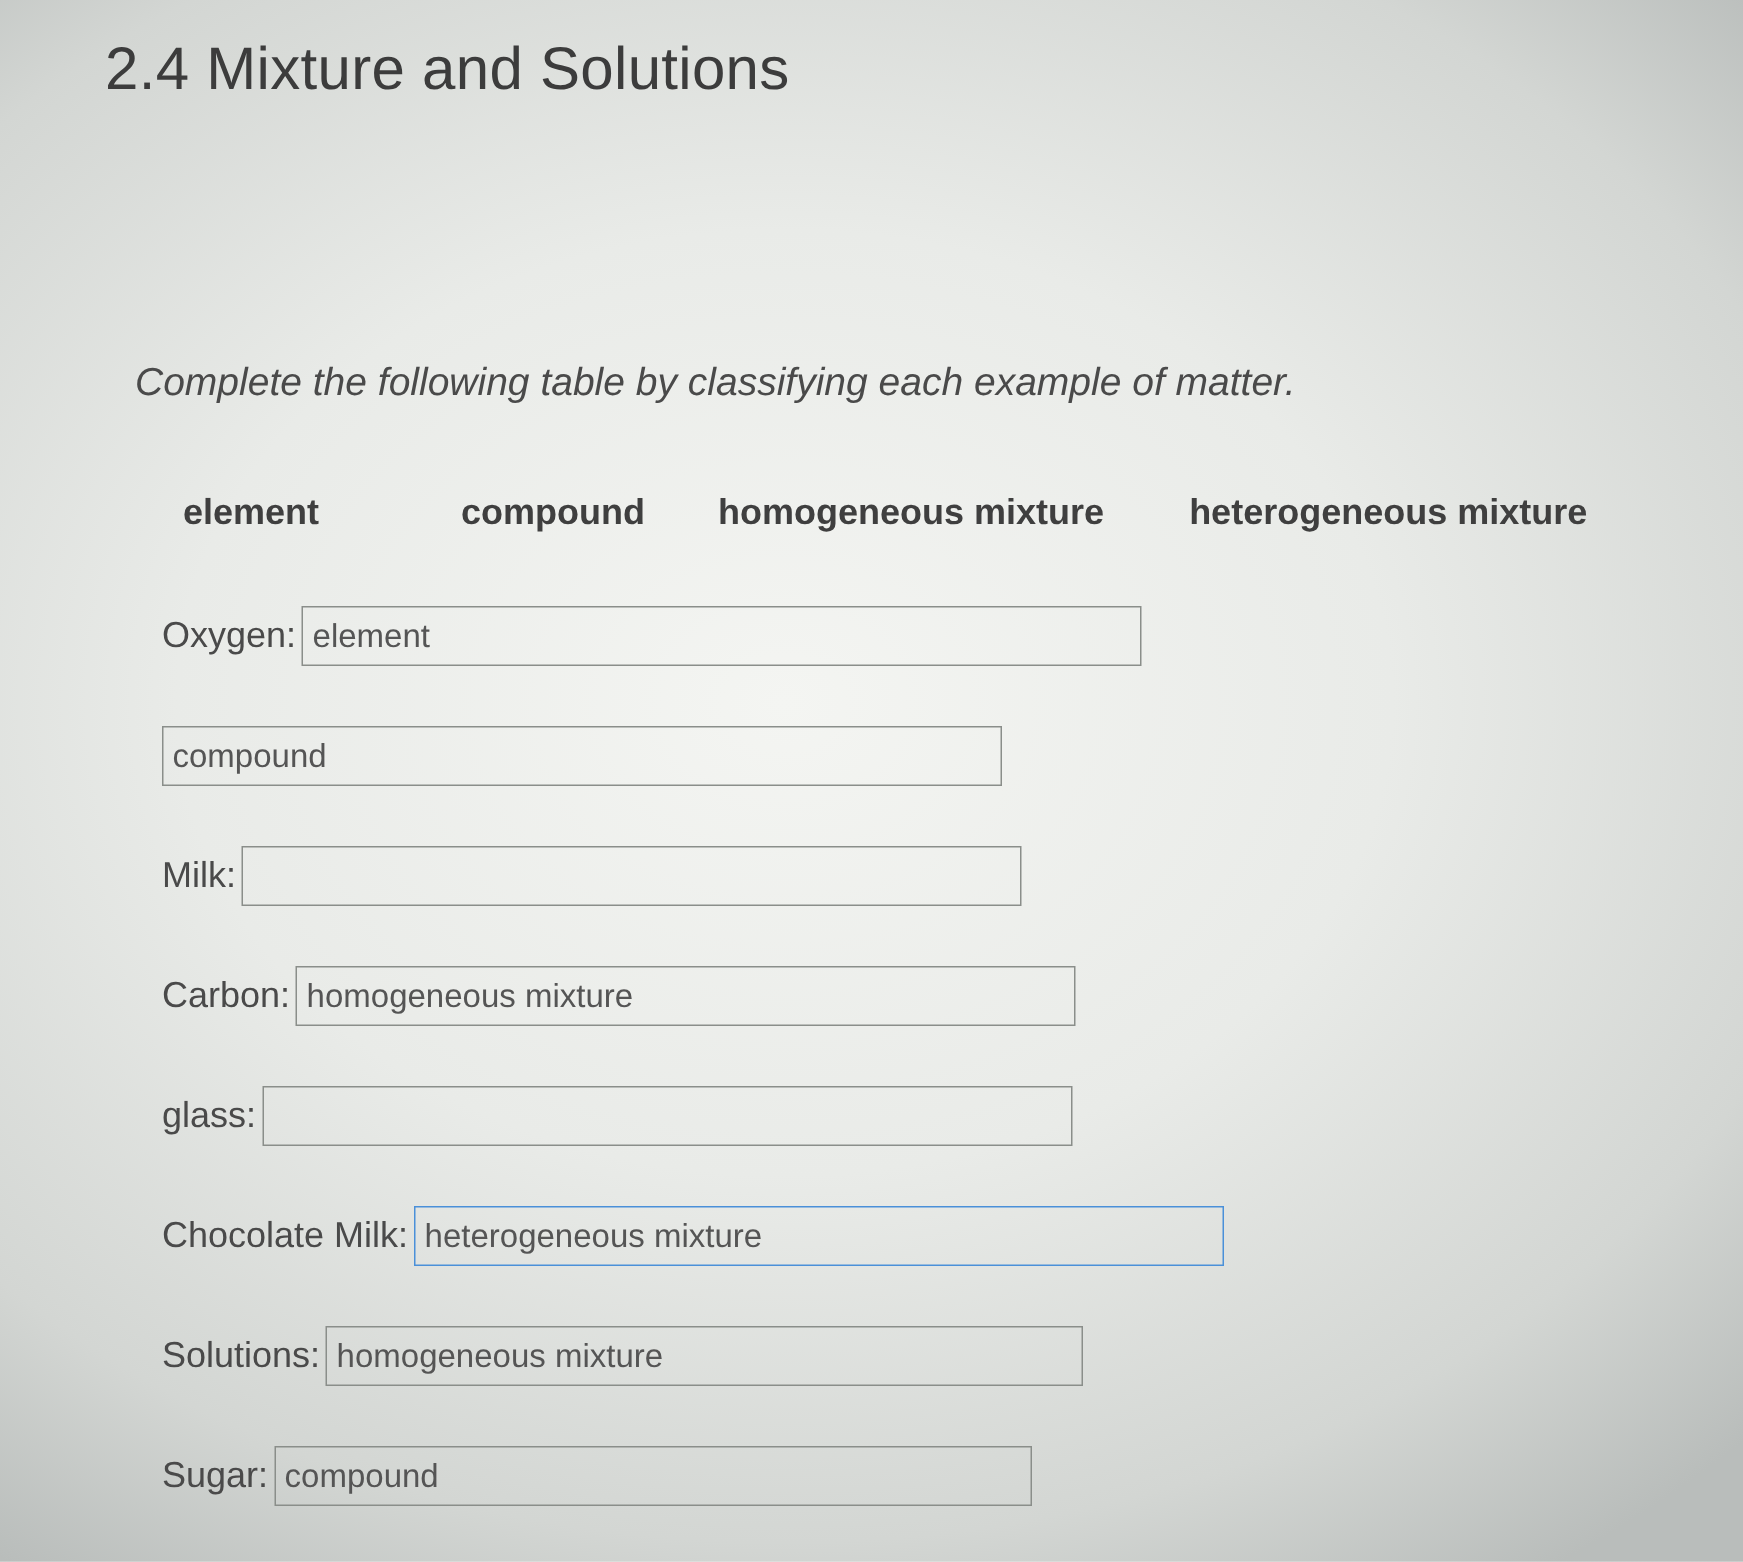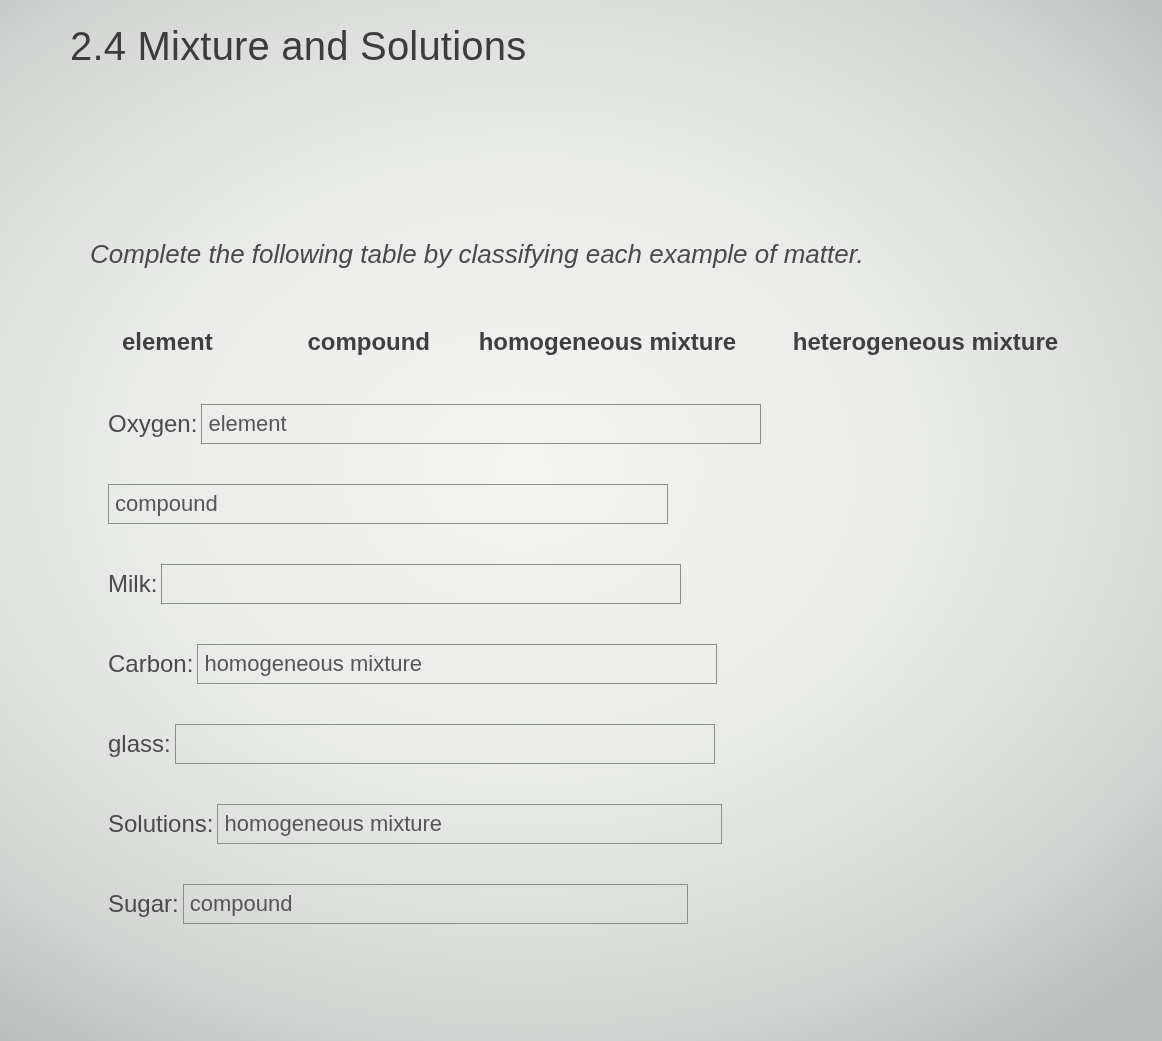--- a/index.html
+++ b/index.html
@@ -112,20 +112,24 @@
     <div class="row">
       <span class="label">Carbon:</span>
       <input type="text" class="w520" value="homogeneous mixture" style="">
     </div>
 
     <div class="row">
       <span class="label">glass:</span>
       <input type="text" class="w540" value="" style="">
     </div>
 
+    <div class="row">
+      <span class="label">Chocolate Milk:</span>
+      <input type="text" class="w540 focused" value="heterogeneous mixture" style="">
+    </div>
 
     <div class="row">
       <span class="label">Solutions:</span>
       <input type="text" class="w505" value="homogeneous mixture" style="">
     </div>
 
     <div class="row" style="margin-bottom:0;align-items:center;">
       <span class="label">Sugar:</span>
       <input type="text" class="w505" value="compound" style="">
     </div>

